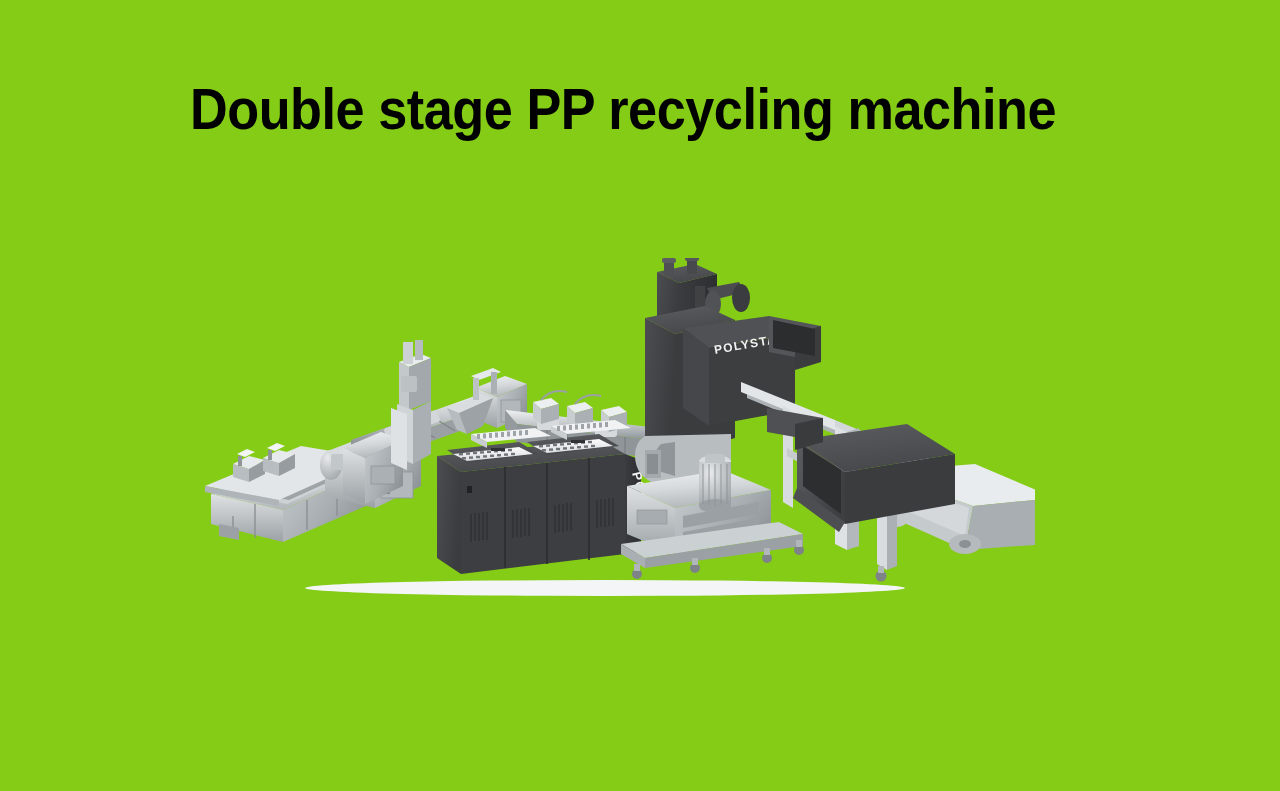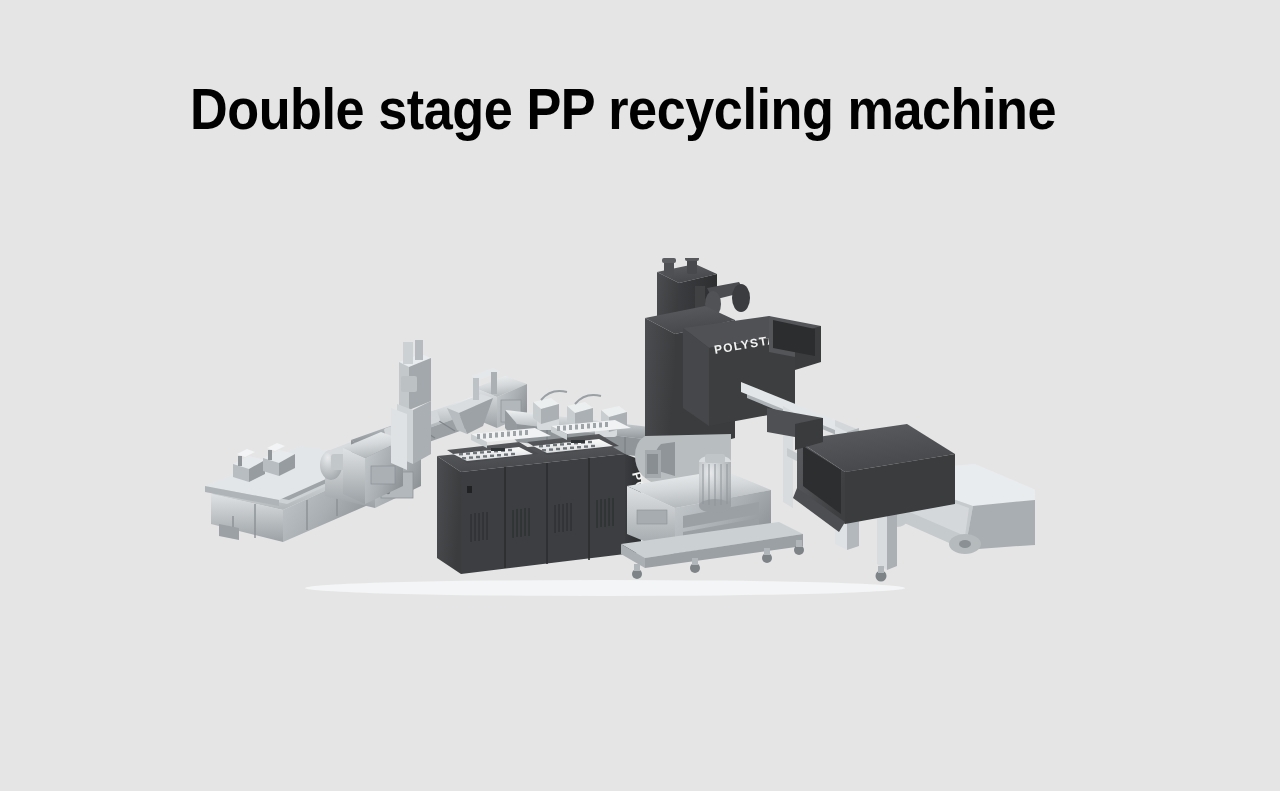--- a/index.html
+++ b/index.html
@@ -11,21 +11,21 @@
   body {
     width: 1280px;
     height: 791px;
     overflow: hidden;
     font-family: "Liberation Sans", sans-serif;
     position: relative;
   }
   #slide {
     position: absolute;
     inset: 0;
-    background: #e5e5e5;
+    background: #84cc16;
   }
 
   
   #slide-title {
     position: absolute;
     left: 190px;
     top: 76px;
     width: 860px;
     font-family: "Liberation Sans", sans-serif;
     font-weight: bold;

